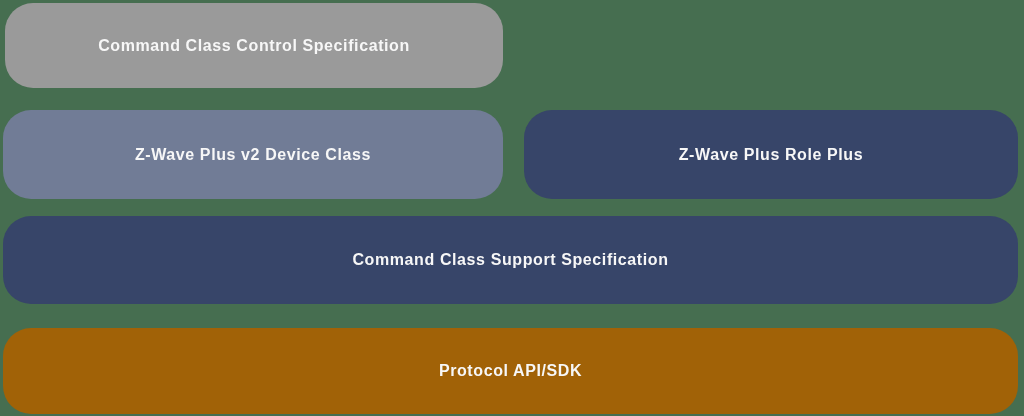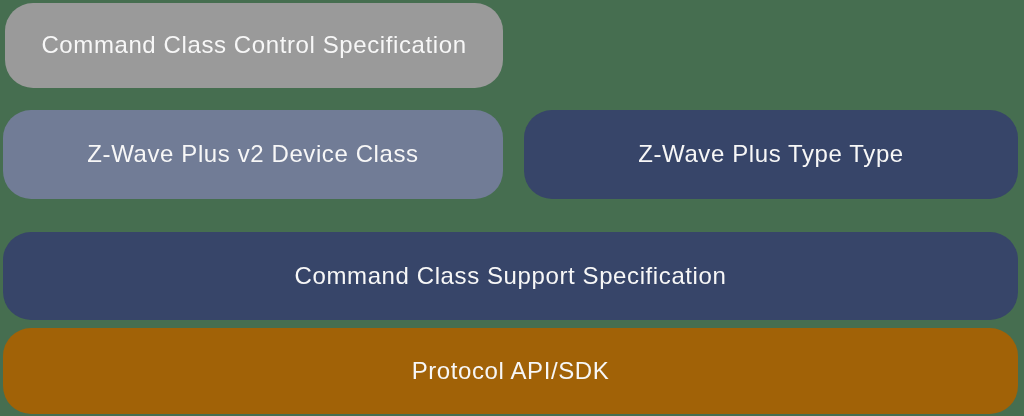--- a/index.html
+++ b/index.html
@@ -15,22 +15,22 @@
   }
   .box {
     position: absolute;
     border-radius: 28px;
     display: flex;
     align-items: center;
     justify-content: center;
     text-align: center;
   }
   .box .label {
-    font-size: 24px;
-    font-weight: 400;
+    font-size: 16px;
+    font-weight: 700;
     letter-spacing: 0.6px;
     line-height: 1.2;
   }
   
   #box-control   { left: 5px;   top: 3px;   width: 498px;  height: 85px; }
   #box-device    { left: 3px;   top: 110px; width: 500px;  height: 89px; }
   #box-role      { left: 524px; top: 110px; width: 494px;  height: 89px; }
   #box-support   { left: 3px;   top: 216px; width: 1015px; height: 88px; }
   #box-protocol  { left: 3px;   top: 328px; width: 1015px; height: 86px; }
 </style>
@@ -41,24 +41,24 @@
 
   <div id="box-control" class="box" style="background-color: rgb(154, 154, 154);">
     <span class="label">Command Class Control Specification</span>
   </div>
 
   <div id="box-device" class="box" style="background-color: rgb(113, 124, 150);">
     <span class="label">Z-Wave Plus v2 Device Class</span>
   </div>
 
   <div id="box-role" class="box" style="background-color: rgb(55, 69, 105);">
-    <span class="label">Z-Wave Plus Type Type</span>
+    <span class="label">Z-Wave Plus Role Plus</span>
   </div>
 
-  <div id="box-support" class="box" style="background-color: rgb(55, 69, 105); margin-top: 16px;">
+  <div id="box-support" class="box" style="background-color: rgb(55, 69, 105);">
     <span class="label">Command Class Support Specification</span>
   </div>
 
   <div id="box-protocol" class="box" style="background-color: #a16207;">
     <span class="label">Protocol API/SDK</span>
   </div>
 
 </div>
 
 </body></html>

